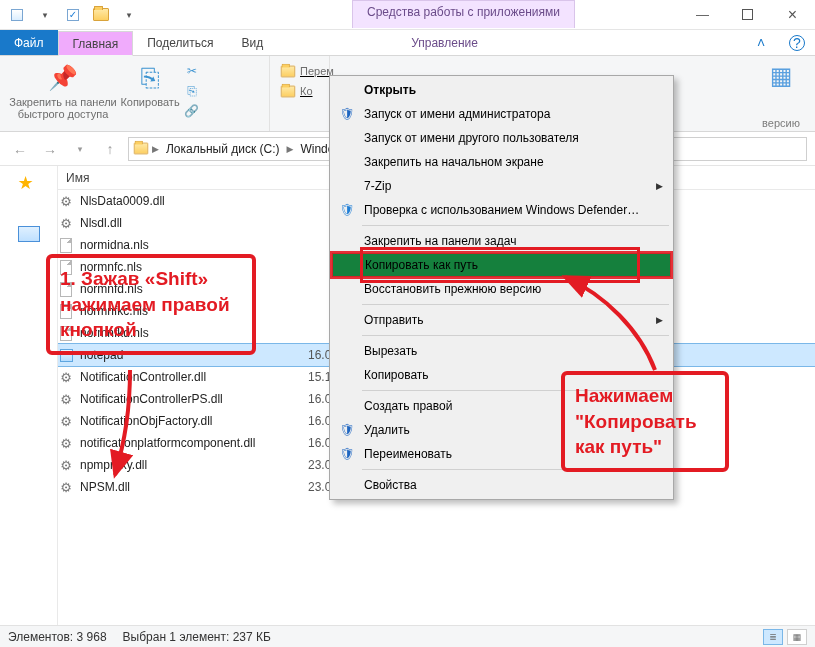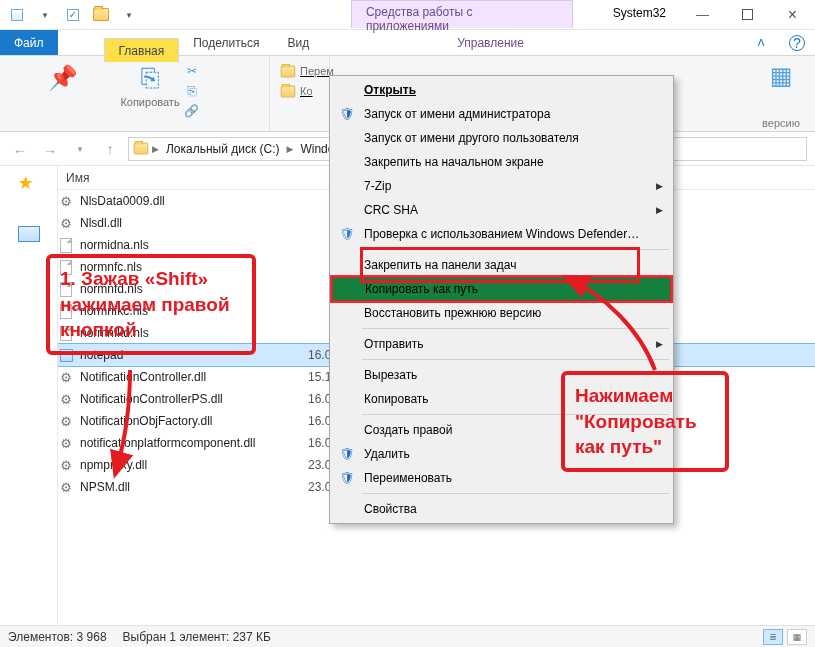--- a/index.html
+++ b/index.html
@@ -14,21 +14,21 @@
   .tabstrip { flex: 1; display: flex; align-items: flex-start; height: 100%; gap: 26px; }
   .apptab { height: 28px; padding: 4px 14px 0; background: #f3e3ff; border: 1px solid #d9c4ea; border-bottom: none; color: #6b4c8a; }
   .apptab.plain { background: #fff; border: none; color: #000; padding-top: 6px; }
   .winbtns { display: flex; height: 100%; }
   .winbtn { width: 45px; display:flex; align-items:center; justify-content:center; font-size: 13px; color:#555;}
 
   
   .ribtabs { height: 26px; display: flex; align-items: stretch; border-bottom: 1px solid #d7d7d7; }
   .ribtab { padding: 4px 14px; color: #444; display:flex; align-items:center;text-align:right;}
   .ribtab.file { background: #1979ca; color: #fff; }
-  .ribtab.active { border: 1px solid #d7d7d7; border-bottom: 1px solid #f5f6f7; background:#fde047; position:relative; top:8px;margin-left:46px;}
+  .ribtab.active { border: 1px solid #d7d7d7; border-bottom: 1px solid #f5f6f7; background:#f0abfc; position:relative; top:1px;}
   .ribtab.manage { color:#6b4c8a; margin-left: 120px;}
   .ribspacer { flex:1; }
   .ribhelp { width: 36px; display:flex; align-items:center; justify-content:center; color:#1979ca; font-size:14px;}
 
   
   .ribbon { height: 76px; background: #f5f6f7; border-bottom: 1px solid #d7d7d7; display: flex; align-items: stretch; }
   .ribgroup { border-right: 1px solid #e2e2e2; padding: 4px 8px 2px; display:flex; flex-direction:column; }
   .ribgroup-row { flex:1; display:flex; align-items:flex-start; gap:4px; }
   .ribgroup-label { text-align: center; color: #7b7b7b; font-size: 11px; padding-top:2px;}
   .bigbtn { width: 56px; display:flex; flex-direction:column; align-items:center; gap:2px; padding-top:2px;}
@@ -108,21 +108,20 @@
         <div style="width:12px;height:12px;border:1px solid #7aa6d2;color:#1f7ed6;font-size:10px;text-align:center;line-height:10px;">✓</div>
       </div>
     <div class="qat-item">
         <div class="folder-mini"></div>
       </div>
     <div class="qat-item" style="color:#555;font-size:9px;">▾</div>
   </div>
   <div class="tabstrip">
     <div style="width:180px;"></div>
     <div class="apptab">Средства работы с приложениями</div>
-    <div class="apptab plain">System32</div>
   </div>
   <div class="winbtns">
     <div class="winbtn">—</div>
     <div class="winbtn">
         <div style="width:11px;height:11px;border:1px solid #555;"></div>
       </div>
     <div class="winbtn" style="font-size:16px;">×</div>
   </div>
 </div>
 
@@ -135,20 +134,22 @@
   <div class="ribspacer"></div>
   <div class="ribhelp">˄</div>
   <div class="ribhelp" style="color:#1979ca;border:1px solid #1979ca;border-radius:50%;width:16px;height:16px;margin:5px 10px;">?</div>
 </div>
 
 <div class="ribbon">
   <div class="ribgroup" style="width:270px;">
     <div class="ribgroup-row">
       <div class="bigbtn bigbtn-wide">
         <div class="ico32" style="color:#3e94d1;">📌</div>
+        <div class="lbl" style="white-space:pre-line;">Закрепить на панели
+быстрого доступа</div>
       </div>
       <div class="bigbtn">
         <div class="ico32">⎘</div>
         <div class="lbl">Копировать</div>
       </div>
       <div class="smallcol">
         <div class="smallbtn">
             <span class="ico16">✂</span>
           </div>
         <div class="smallbtn">
@@ -363,37 +364,34 @@
   <span>Элементов: 3 968</span>
   <span>Выбран 1 элемент: 237 КБ</span>
   <div class="right">
     <div class="viewbtn active">≣</div>
     <div class="viewbtn">▦</div>
   </div>
 </div>
 
 <div class="ctxmenu" id="ctxmenu">
     <div class="ctx-item">
-      <span style="font-weight:bold;text-decoration:underline;">Открыть</span>
+      <span style="font-weight:bold;">Открыть</span>
     </div>
     <div class="ctx-item">
       <span class="ctx-ico ctx-shield">🛡</span>
       <span>Запуск от имени администратора</span>
     </div>
     <div class="ctx-item">
       <span>Запуск от имени другого пользователя</span>
     </div>
     <div class="ctx-item">
       <span>Закрепить на начальном экране</span>
     </div>
     <div class="ctx-item sub">
       <span>7-Zip</span>
-    </div>
-    <div class="ctx-item sub">
-      <span>CRC SHA</span>
     </div>
     <div class="ctx-item">
       <span class="ctx-ico" style="color:#1f7ed6;">🛡</span>
       <span>Проверка с использованием Windows Defender…</span>
     </div>
     <div class="ctx-sep"></div>
     <div class="ctx-item">
       <span>Закрепить на панели задач</span>
     </div>
     <div class="ctx-item highlight">

